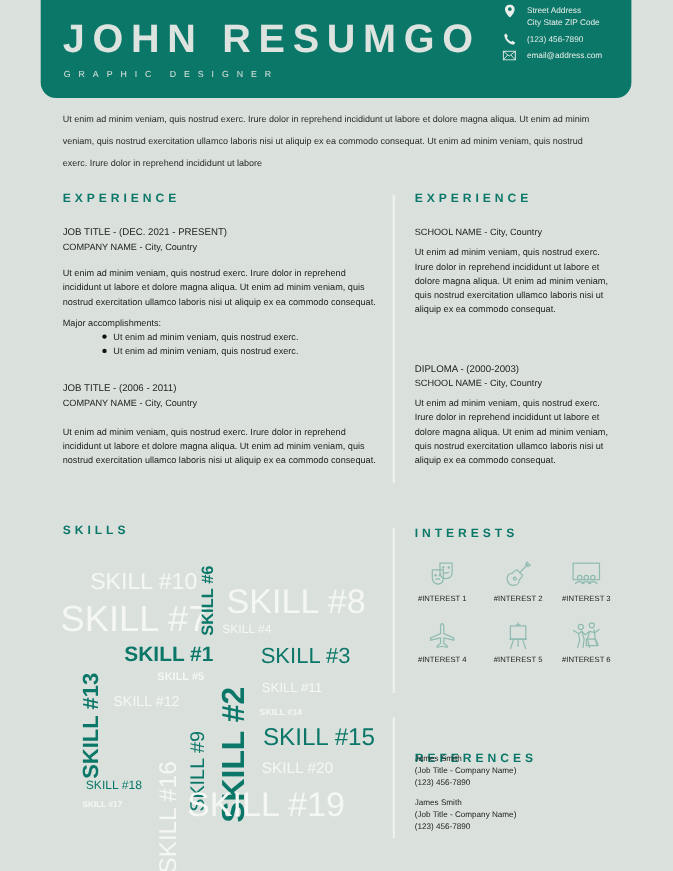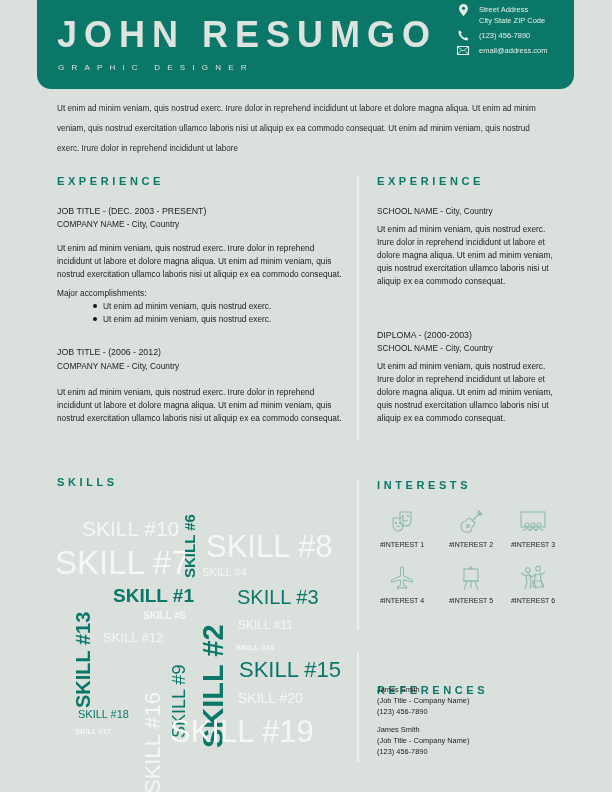--- a/index.html
+++ b/index.html
@@ -76,31 +76,31 @@
       </span>
       <span>email@address.com</span>
     </div>
   </div>
 </div>
 
 <div class="intro">Ut enim ad minim veniam, quis nostrud exerc. Irure dolor in reprehend incididunt ut labore et dolore magna aliqua. Ut enim ad minim veniam, quis nostrud exercitation ullamco laboris nisi ut aliquip ex ea commodo consequat. Ut enim ad minim veniam, quis nostrud exerc. Irure dolor in reprehend incididunt ut labore</div>
 
 <div class="sec-title" style="left:57px; top:175px;">EXPERIENCE</div>
 <div class="txt" style="left:57px; top:205px; width:290px;">
-  <p class="h">JOB TITLE - (DEC. 2003 - PRESENT)</p>
+  <p class="h">JOB TITLE - (DEC. 2021 - PRESENT)</p>
   <p>COMPANY NAME - City, Country</p>
   <p style="margin-top:11px;">Ut enim ad minim veniam, quis nostrud exerc. Irure dolor in reprehend incididunt ut labore et dolore magna aliqua. Ut enim ad minim veniam, quis nostrud exercitation ullamco laboris nisi ut aliquip ex ea commodo consequat.</p>
   <p style="margin-top:6px;">Major accomplishments:</p>
   <ul class="bul">
     <li>Ut enim ad minim veniam, quis nostrud exerc.</li>
     <li>Ut enim ad minim veniam, quis nostrud exerc.</li>
   </ul>
 </div>
 <div class="txt" style="left:57px; top:346px; width:290px;">
-  <p class="h">JOB TITLE - (2006 - 2012)</p>
+  <p class="h">JOB TITLE - (2006 - 2011)</p>
   <p style="margin-top:1px;">COMPANY NAME - City, Country</p>
   <p style="margin-top:13px;">Ut enim ad minim veniam, quis nostrud exerc. Irure dolor in reprehend incididunt ut labore et dolore magna aliqua. Ut enim ad minim veniam, quis nostrud exercitation ullamco laboris nisi ut aliquip ex ea commodo consequat.</p>
 </div>
 
 <div class="vline" style="left:357px; top:177px; height:262px;"></div>
 
 <div class="sec-title" style="left:377px; top:175px;">EXPERIENCE</div>
 <div class="txt" style="left:377px; top:205px; width:180px;">
   <p>SCHOOL NAME - City, Country</p>
   <p style="margin-top:5px;">Ut enim ad minim veniam, quis nostrud exerc. Irure dolor in reprehend incididunt ut labore et dolore magna aliqua. Ut enim ad minim veniam, quis nostrud exercitation ullamco laboris nisi ut aliquip ex ea commodo consequat.</p>

